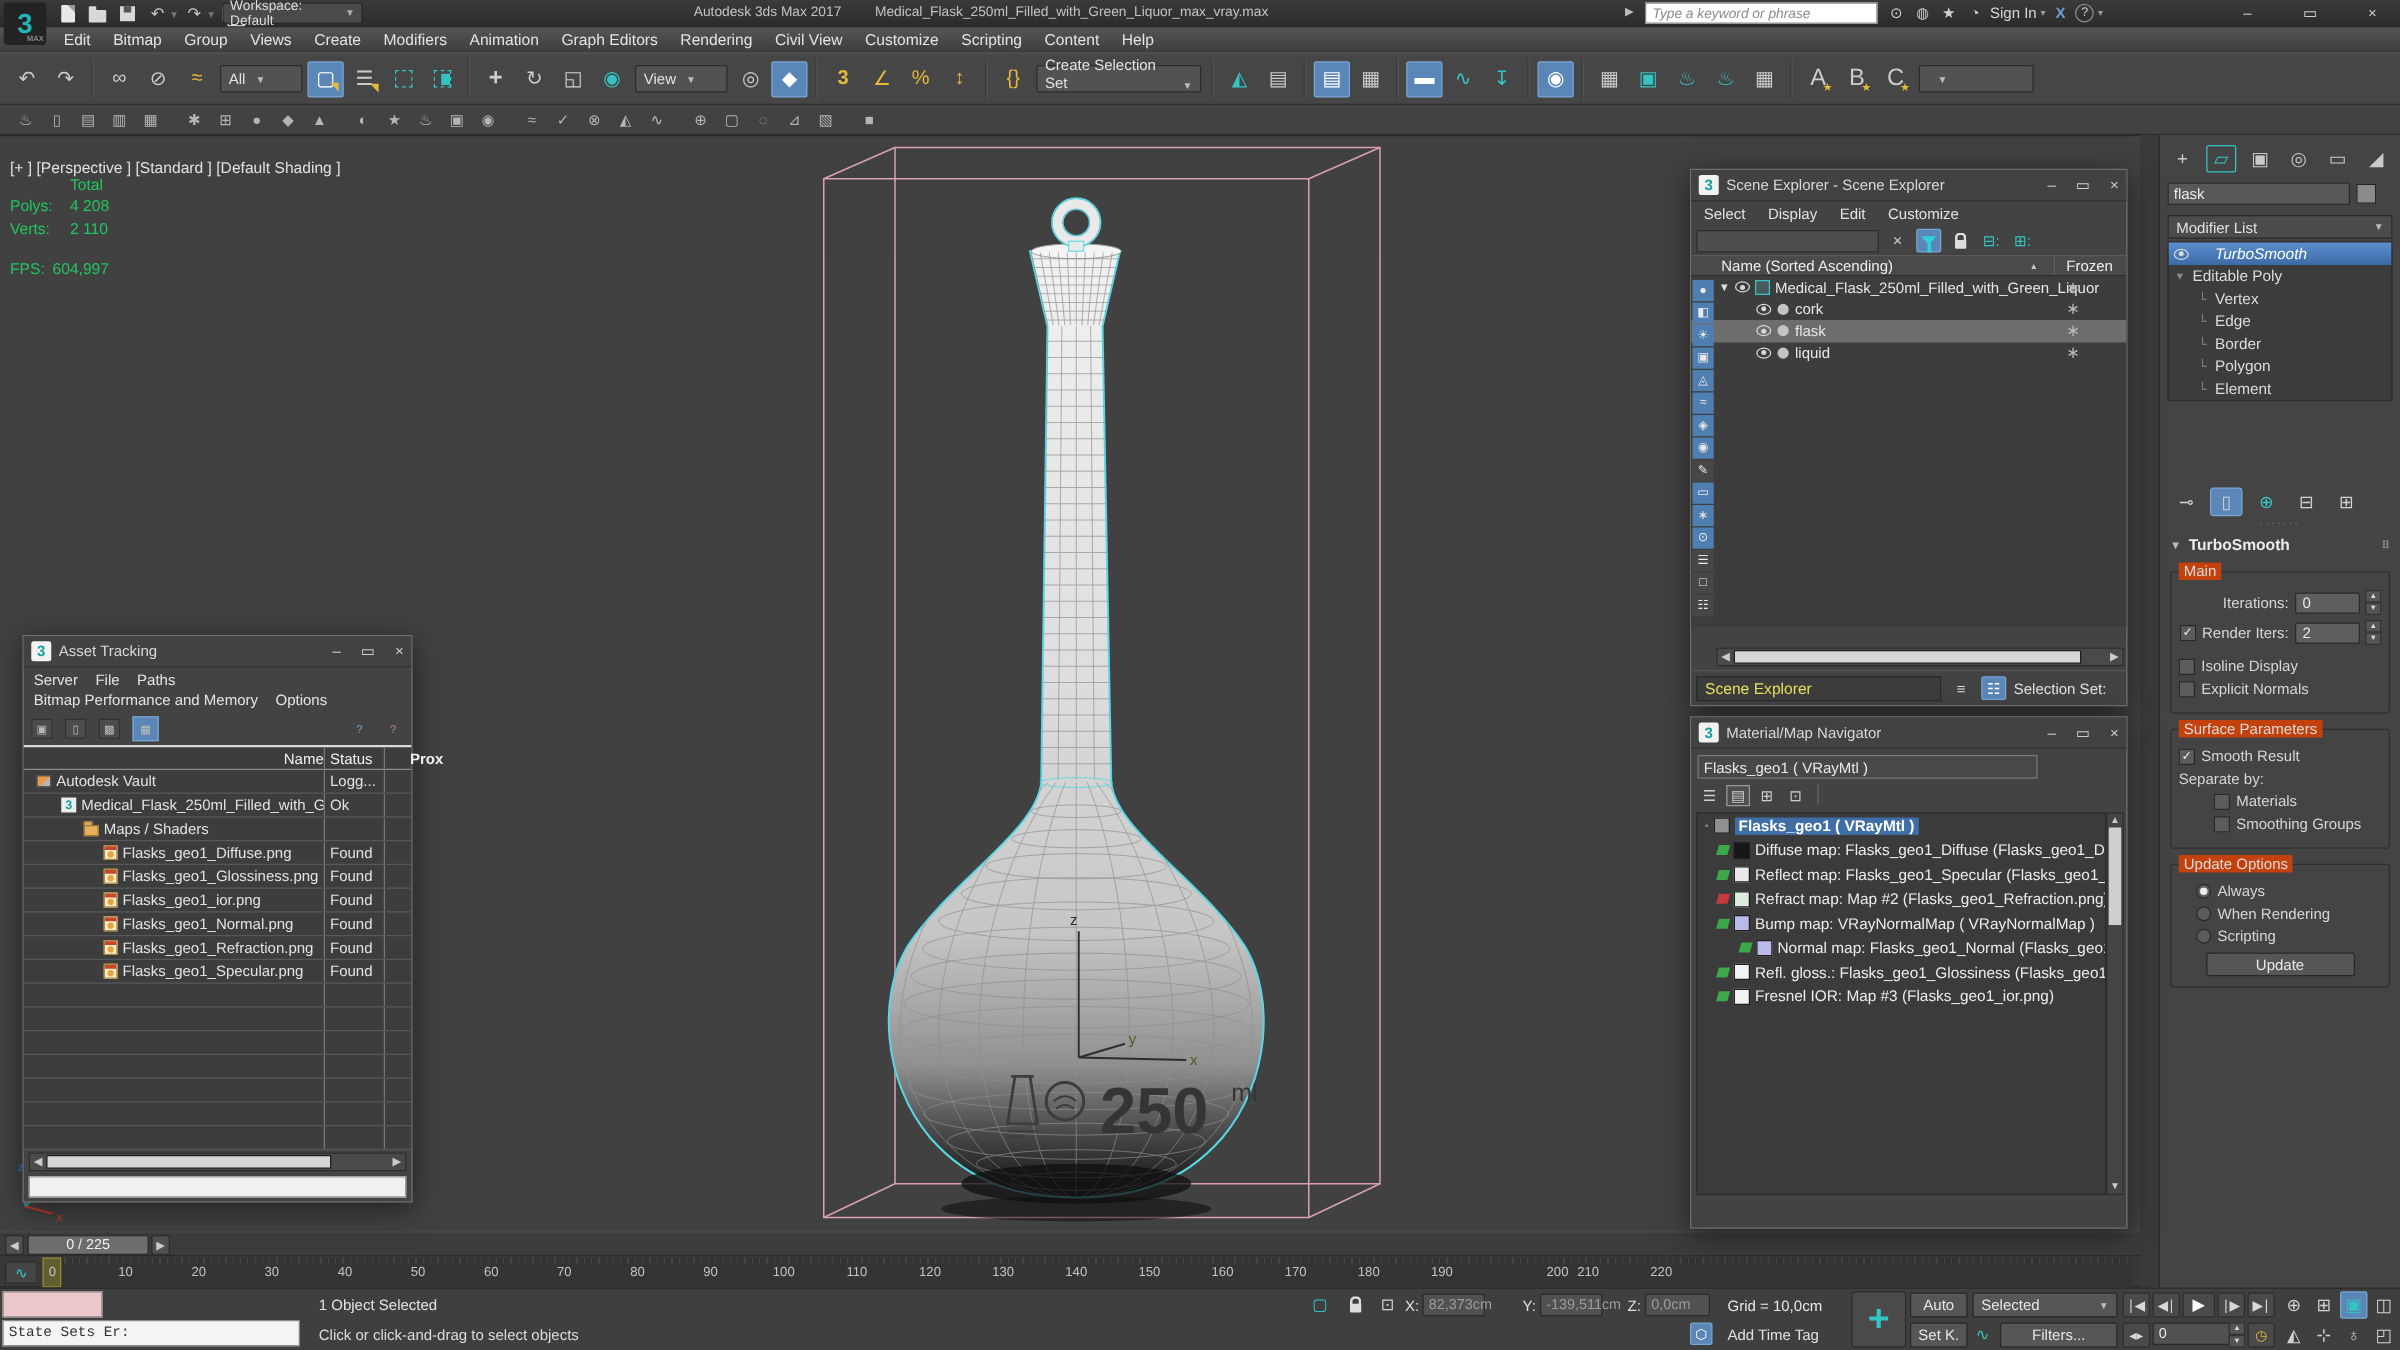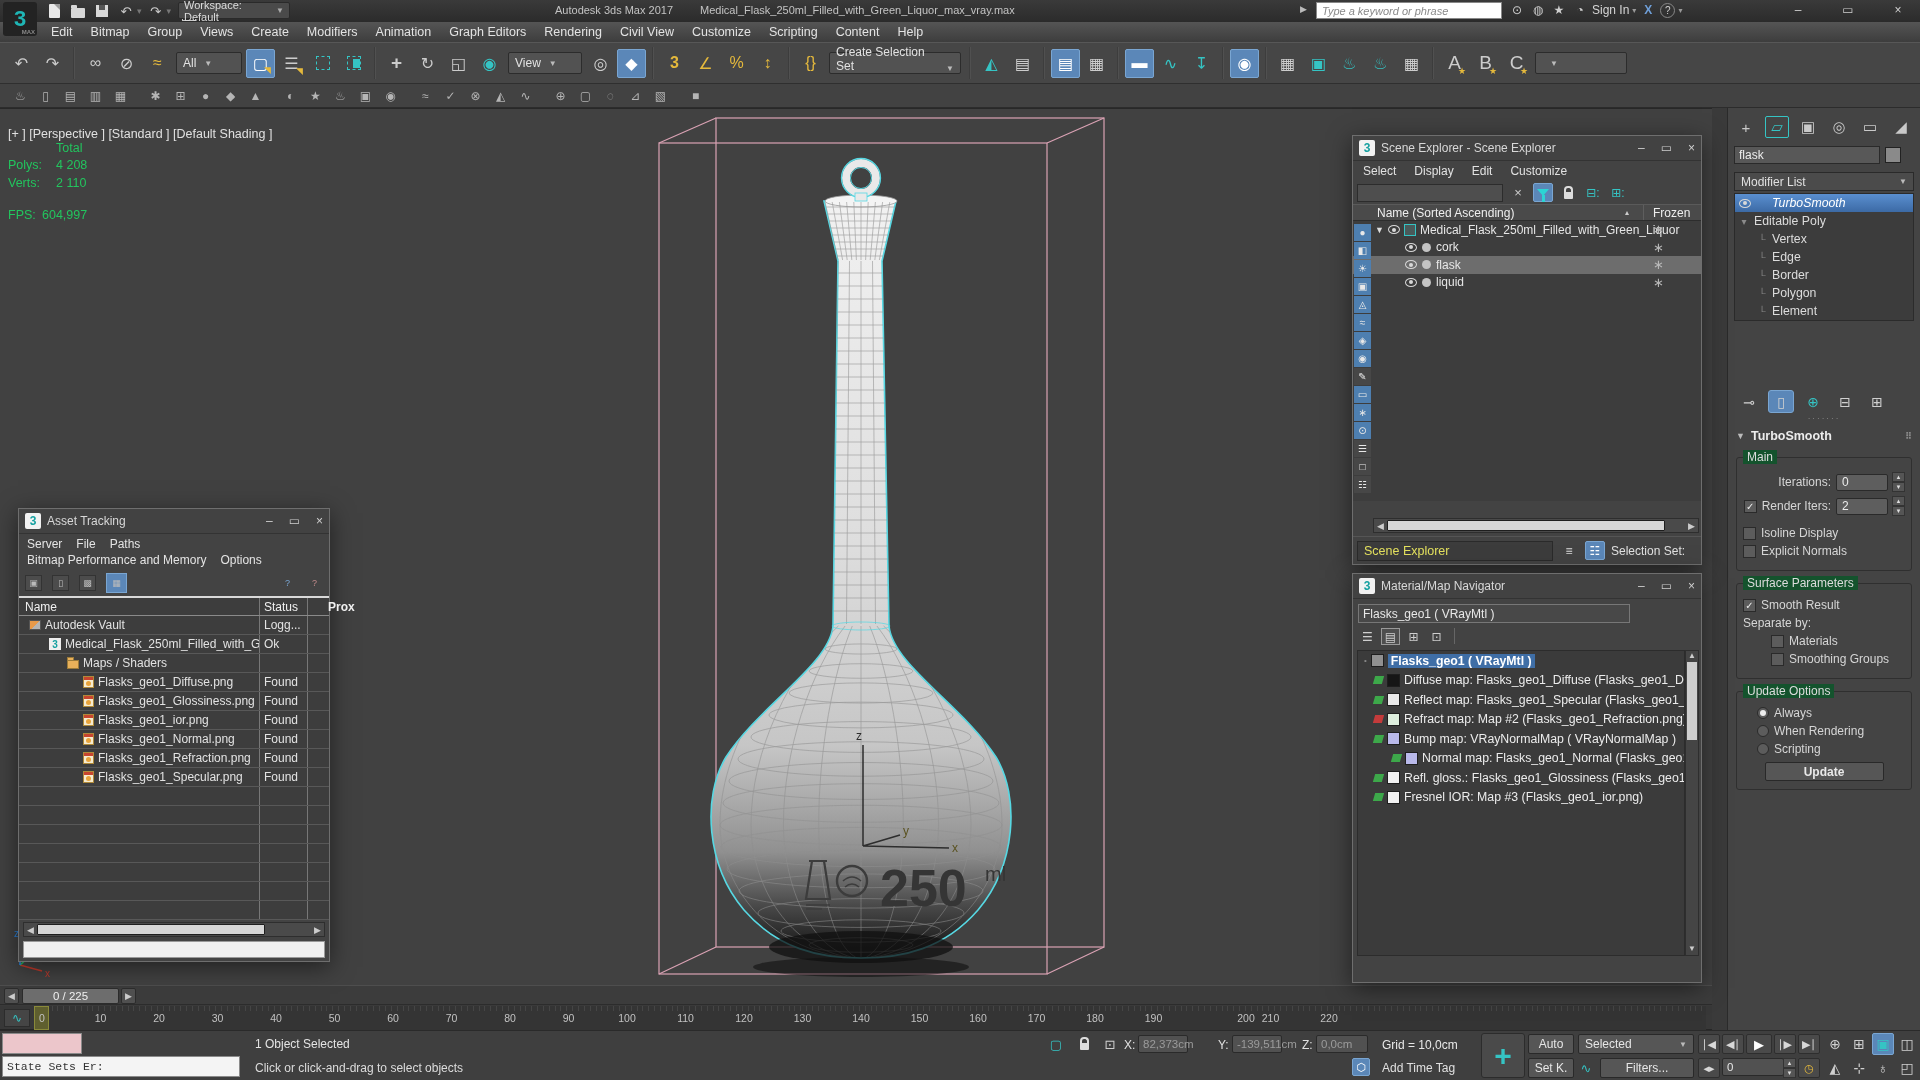--- a/index.html
+++ b/index.html
@@ -110,39 +110,39 @@
   .stack{margin:2px 6px;background:#3c3c3c;border:1px solid #2b2b2b;height:128px;font-size:12.3px;color:#dcdcdc;}
   .strow{height:18px;display:flex;align-items:center;gap:5px;padding-left:4px;}
   .strow.sel{background:linear-gradient(#5a8fd0,#3c6aa5);color:#fff;font-style:italic;}
   .strow .tree{color:#8a8a8a;font-size:10px;width:10px;text-align:center;}
   .cp-btnrow{display:flex;gap:6px;padding:5px 8px 2px;align-items:center;}
   .cpb{width:26px;height:23px;display:grid;place-items:center;color:#d0d0d0;font-size:14px;border-radius:3px;}
   .cpb.hl{background:#5b87b8;border:1px solid #7aa6d2;}
   .griprow{text-align:center;color:#8a8a8a;font-size:8px;letter-spacing:2px;line-height:8px;}
   .rollout-h{display:flex;align-items:center;gap:6px;padding:6px 8px 2px;font-size:12.5px;color:#ececec;font-weight:bold;}
   .grp{border:1px solid #2f2f2f;border-radius:3px;margin:12px 8px 0;padding:10px 6px 8px;position:relative;font-size:12px;}
-  .glabel{position:absolute;top:-8px;left:6px;background:#14532d;padding:0 4px;color:#dcdcdc;font-weight:normal;}
+  .glabel{position:absolute;top:-8px;left:6px;background:#c2410c;padding:0 4px;color:#dcdcdc;font-weight:normal;}
   .frow{display:flex;align-items:center;gap:5px;margin:4px 0;}
   .fld{background:#5e5e5e;border:1px solid #2a2a2a;border-radius:2px;color:#ececec;display:flex;align-items:center;padding:0 5px;height:17px;}
   .spin{display:flex;flex-direction:column;width:13px;margin-left:-1px;}
   .spin span{font-size:6px;line-height:8px;color:#ddd;text-align:center;background:#555;border:1px solid #333;}
   .cb{width:13px;height:13px;background:#5c5c5c;border:1px solid #2a2a2a;display:grid;place-items:center;font-size:10px;color:#efefef;flex:none;}
   .rad{width:12px;height:12px;border-radius:50%;background:#5c5c5c;border:1px solid #2a2a2a;display:grid;place-items:center;flex:none;}
   .rad.on::after{content:"";width:6px;height:6px;border-radius:50%;background:#ececec;}
   .btn{background:#565656;border:1px solid #292929;border-radius:2px;color:#e8e8e8;text-align:center;}
   
   .at-menu{display:flex;flex-wrap:wrap;column-gap:14px;row-gap:2px;padding:3px 8px;font-size:12px;color:#e4e4e4;width:300px;}
   .at-tools{display:flex;align-items:center;gap:10px;padding:3px 6px;border-bottom:2px solid #d9d9d9;}
   .ati{width:17px;height:16px;background:#4c4c4c;border:1px solid #333;display:grid;place-items:center;font-size:9px;color:#bbb;}
   .ati.hl{background:#5b87b8;border:1px solid #7aa6d2;width:21px;height:20px;}
   .at-table{position:relative;background:#3d3d3d;font-size:12px;color:#e2e2e2;}
   .at-hrow{height:18px;display:flex;align-items:center;border-bottom:1px solid #8a8a8a;color:#f0f0f0;}
   .at-row{height:19px;display:flex;align-items:center;border-bottom:1px solid #585858;}
   .at-cname{display:flex;align-items:center;gap:4px;overflow:hidden;white-space:nowrap;}
-  .at-col1{width:240px;padding-left:6px;flex:none;}
+  .at-col1{width:240px;padding-left:6px;flex:none;text-align:right;}
   .at-col2{width:48px;flex:none;border-left:1px solid #777;padding-left:4px;height:100%;display:flex;align-items:center;}
   .at-col3{flex:1;border-left:1px solid #777;height:100%;}
   .bmpi{width:11px;height:12px;background:#f7ecd0;border:1px solid #b08a3a;position:relative;flex:none;}
   .bmpi::before{content:"";position:absolute;top:0;left:0;right:0;height:3px;background:#c8452e;}
   .bmpi::after{content:"";position:absolute;bottom:1px;left:2px;width:5px;height:5px;border-radius:50%;background:#e8a33a;}
   .vaulti{width:12px;height:10px;background:linear-gradient(135deg,#e89a4a 55%,#b5b5b5 45%);border:1px solid #555;flex:none;}
   .maxi{width:12px;height:12px;background:#eee;color:#15a0a0;font-size:10px;font-weight:bold;display:grid;place-items:center;flex:none;}
   .foldi{width:12px;height:9px;background:#e8b05a;border:1px solid #9a7a3a;position:relative;margin-top:2px;flex:none;}
   .foldi::before{content:"";position:absolute;top:-3.5px;left:-1px;width:5px;height:2px;background:#e8b05a;border:1px solid #9a7a3a;border-bottom:none;}
   
@@ -614,21 +614,21 @@
           <span>Always</span>
         </div>
       <div class="frow" style="padding-left:14px;">
           <span class="rad"></span>
           <span>When Rendering</span>
         </div>
       <div class="frow" style="padding-left:14px;">
           <span class="rad"></span>
           <span>Scripting</span>
         </div>
-      <div class="btn" style="width:119px;height:19px;margin:6px auto 0;line-height:18px;font-weight:bold;">Update</div>
+      <div class="btn" style="width:119px;height:19px;margin:6px auto 0;line-height:18px;">Update</div>
     </div>
   </div>
 
   <div id="timeslider">
     <span class="ts-arr" style="left:4px;">◀</span>
     <div id="ts-handle">0 / 225</div>
     <span class="ts-arr" style="left:121px;">▶</span>
   </div>
   <div id="trackbar">
     <span id="tb-curvebtn">∿</span>

